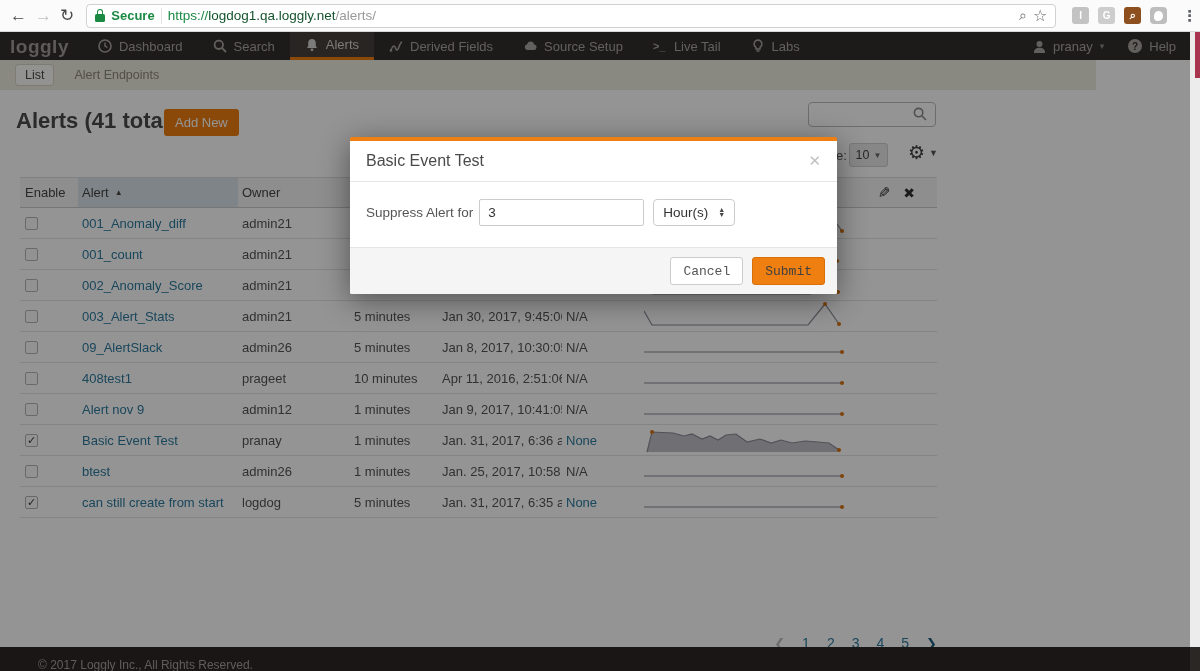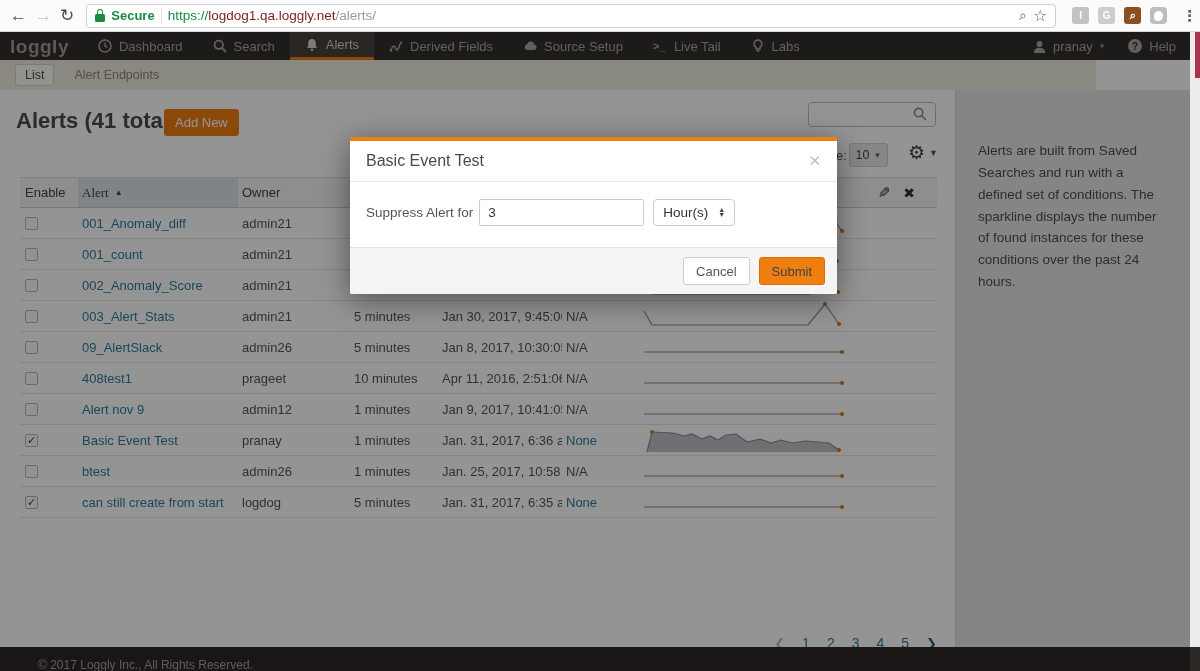--- a/index.html
+++ b/index.html
@@ -22,21 +22,21 @@
     padding:0 8px; gap:6px; margin-left:4px; }
   .lock-icon { width:10px; height:13px; position:relative; flex:0 0 auto; }
   .lock-icon .shackle { position:absolute; left:2px; top:0; width:6px; height:7px;
     border:1.6px solid var(--secure-green); border-bottom:none; border-radius:4px 4px 0 0; }
   .lock-icon .bodyp { position:absolute; left:0; top:5px; width:10px; height:8px;
     background:var(--secure-green); border-radius:1.5px; }
   .secure-label { color:var(--secure-green); font-size:13px; font-weight:bold; }
   .url-sep { width:1px; height:16px; background:#e0e0e0; }
   .url-text { font-size:13.5px; white-space:nowrap; }
   .url-text .scheme { color:var(--secure-green); }
-  .url-text .host { color:#7f1d1d; }
+  .url-text .host { color:#14532d; }
   .url-text .path { color:#9a9a9a; }
   .urlbar .spacer { flex:1; }
   .urlbar .mini-icon { color:#6f6f6f; font-size:14px; }
   .star-icon { color:#6f6f6f; font-size:16px; }
   .ext-row { display:flex; align-items:center; gap:9px; margin-left:8px; }
   .ext { width:17px; height:17px; border-radius:3px; display:flex; align-items:center;
     justify-content:center; font-size:10px; font-weight:bold; color:#fff; cursor:pointer; }
   .ext.gray1 { background:#c3c3c3; }
   .ext.gray2 { background:#cdcdcd; }
   .ext.orange { background:#8d4f1d; font-size:11px; }
@@ -89,21 +89,21 @@
   .gear-glyph { font-size:19px; color:#3e3e3e; line-height:1; }
   .gear-wrap .caret { font-size:9px; color:#555; }
 
   
   .alerts-table { position:absolute; left:20px; top:87px; width:917px; }
   .t-row { display:grid; grid-template-columns:58px 160px 112px 88px 124px 78px 220px 1fr;
     align-items:center; height:31px; border-bottom:1px solid #e3e3e3; font-size:13px; color:#555; }
   .t-head { background:#f5f5f5; border-top:1px solid #ddd; border-bottom:1px solid #ccc;
     color:#444; font-size:13px; }
   .t-head .cell { height:100%; display:flex; align-items:center; }
-  .t-head .sorted { background:#d9e3e8;font-family:Liberation Serif, serif; }
+  .t-head .sorted { background:#d9e3e8; }
   .sort-arrow { font-size:8px; margin-left:6px; color:#4a4a4a; }
   .cell { padding:0 4px; overflow:hidden; white-space:nowrap; }
   .cell.c-enable { padding-left:5px; }
   .chk { width:13px; height:13px; border:1px solid #b5b5b5; border-radius:2px; background:#fcfcfc;
     display:flex; align-items:center; justify-content:center; font-size:11px; color:#3a3a3a; cursor:pointer; }
   .alert-link { color:var(--link-blue); cursor:pointer; text-decoration:none; }
   .cell.c-alerted.none { color:var(--link-blue); }
   .head-actions { display:flex; gap:13px; justify-content:flex-end; padding-right:22px; align-items:center; }
   .pencil-icon { font-size:15px; color:#2f2f2f; transform:scaleX(-1); display:inline-block; cursor:pointer; }
   .x-icon { font-size:14px; color:#2f2f2f; font-weight:bold; cursor:pointer; }
@@ -138,21 +138,21 @@
   .modal-close { color:#c0c0c0; font-size:15px; cursor:pointer; }
   .modal-body { display:flex; align-items:center; padding:17px 16px 21px 16px; gap:6px; }
   .modal-label { font-size:13.5px; color:#555; white-space:nowrap; }
   .suppress-input { width:165px; height:27px; border:1px solid #ccc; border-radius:2px;
     padding:0 8px; font-size:13.5px; color:#333; font-family:inherit; }
   .unit-select { height:27px; border:1px solid #ccc; border-radius:4px; background:#fff;
     display:flex; align-items:center; padding:0 9px; gap:10px; font-size:13.5px; color:#333; cursor:pointer; margin-left:3px; }
   .spin { display:flex; flex-direction:column; line-height:.62; font-size:7px; color:#444; }
   .modal-footer { background:#f5f5f5; border-top:1px solid #e4e4e4; padding:9px 12px;
     display:flex; justify-content:flex-end; gap:9px; border-radius:0 0 2px 2px; }
-  .btn { height:28px; padding:0 12px; font-size:13px; border-radius:3px; cursor:pointer; font-family:Liberation Sans, sans-serif; }
+  .btn { height:28px; padding:0 12px; font-size:13px; border-radius:3px; cursor:pointer; font-family:Liberation Mono, monospace; }
   .btn-cancel { background:#fff; border:1px solid #ccc; color:#555; }
   .btn-submit { background:var(--accent-orange); border:1px solid #d96f08; color:#404040; }
 </style>
 </head>
 <body>
 
 <div id="stage">
 
   <div class="chrome">
     <span class="navbtn">←</span>
@@ -248,23 +248,20 @@
       </div>
     </div>
   </div>
 
   <div class="subnav" id="subnav">
       <div class="subtab active">List</div>
       <div class="subtab">Alert Endpoints</div>
     </div>
 
   <div class="content">
-    <div class="sidebar">
-      <p class="sidebar-text">Alerts are built from Saved Searches and run with a defined set of conditions. The sparkline displays the number of found instances for these conditions over the past 24 hours.</p>
-    </div>
 
     <h1 class="page-title">Alerts (41 total)</h1>
     <button class="addnew-btn">Add New</button>
 
     <input class="table-search" value="" style="">
     <svg class="search-glyph" viewBox="0 0 14 14">
       <circle cx="5.6" cy="5.6" r="4.2" fill="none" stroke="#8a8a8a" stroke-width="1.6"></circle>
       <line x1="9" y1="9" x2="13" y2="13" stroke="#8a8a8a" stroke-width="1.6"></line>
     </svg>
 

